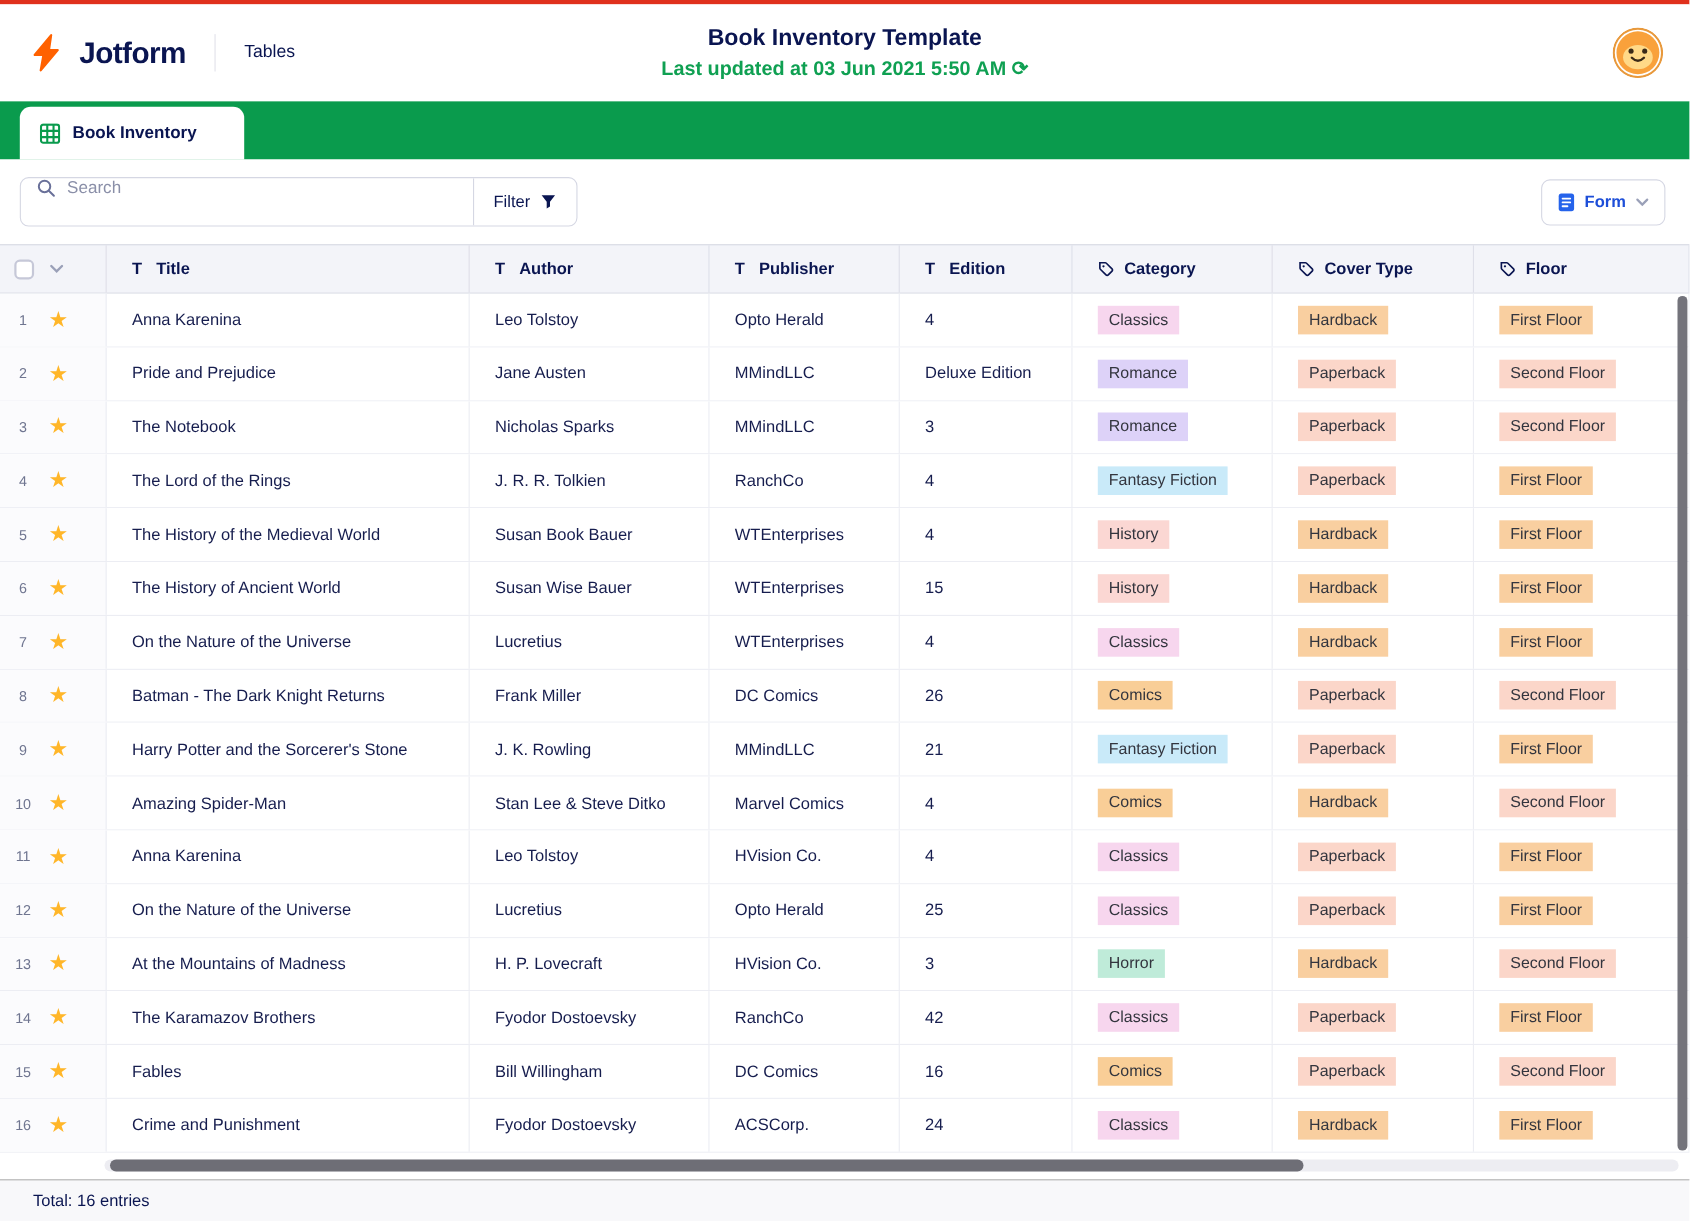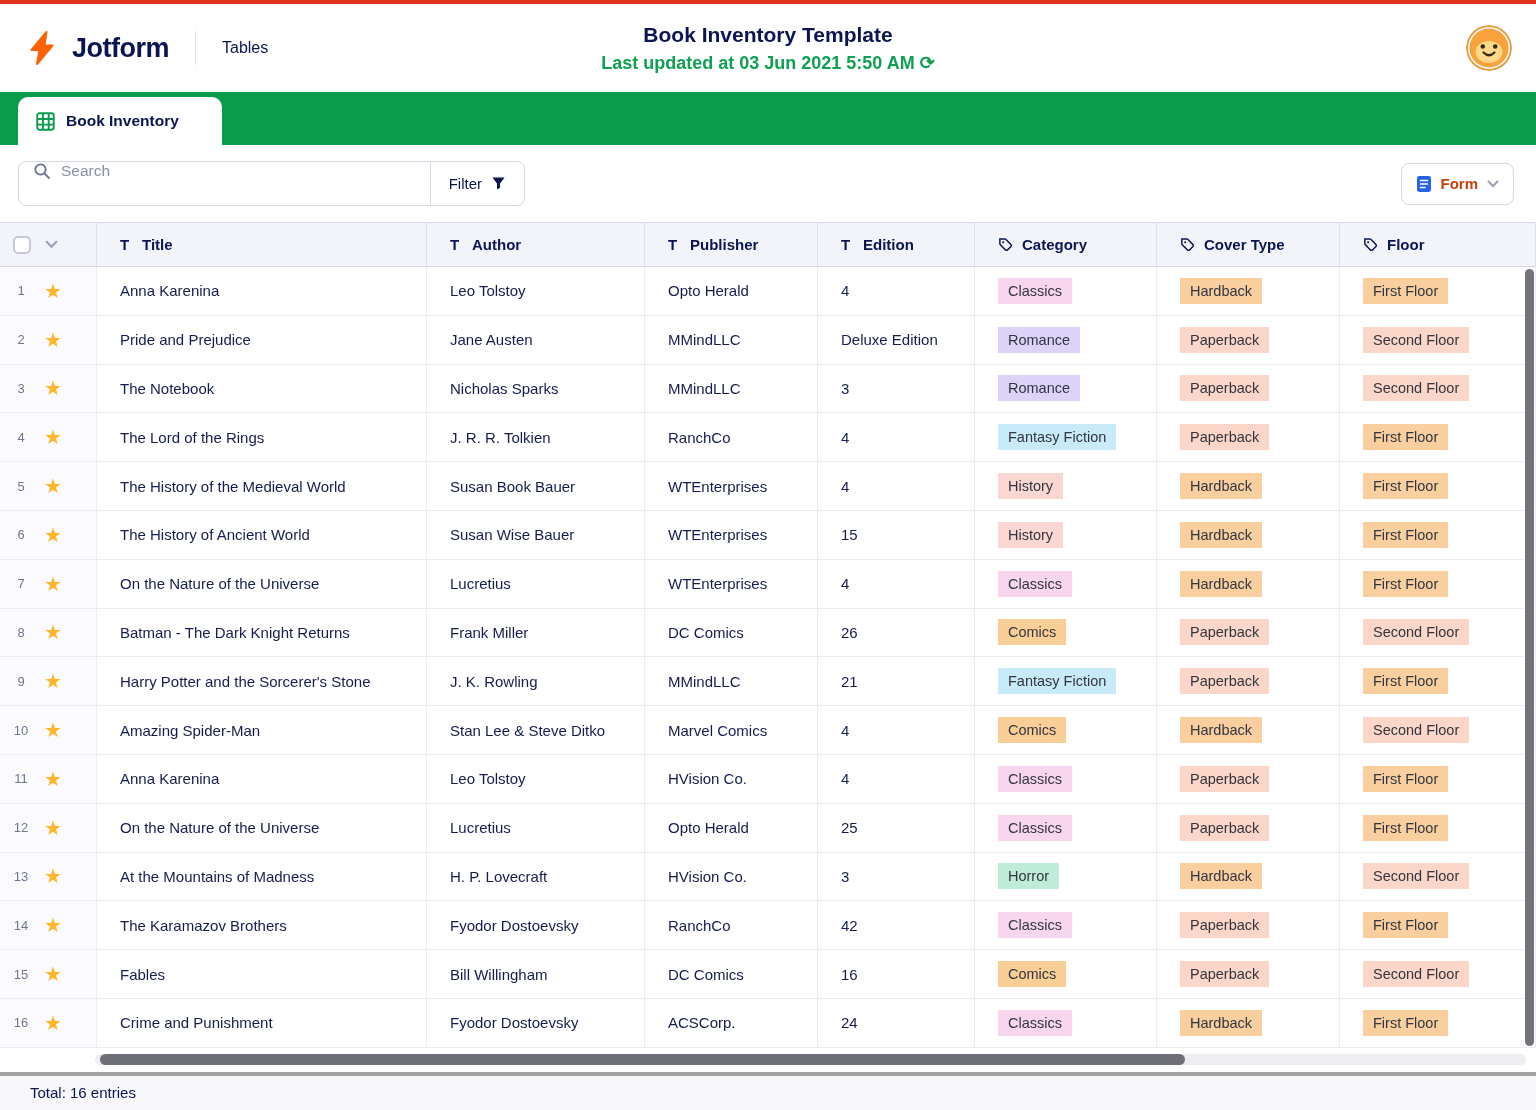--- a/index.html
+++ b/index.html
@@ -31,21 +31,21 @@
   .search-filter { display:flex; align-items:stretch; height:45px; width:507px;
     border:1px solid #D5D7E3; border-radius:8px; overflow:hidden; background:#fff; }
   .search-part { flex:1; display:flex; align-items:flex-start; gap:10px; padding:0 14px; }
   .search-input { border:none; outline:none; flex:1; font-size:15.5px; color:#161D4E; font-family:inherit; background:transparent; }
   .search-input::placeholder { color:#8A8FA8; }
   .sf-divider { width:1px; background:#D5D7E3; }
   .filter-part { display:flex; align-items:center; gap:9px; padding:0 18px; cursor:pointer; }
   .filter-label { font-size:15px; color:#0A1551; }
   .form-button { margin-left:auto; height:42px; display:flex; align-items:center; gap:9px;
     border:1px solid #D5D7E3; border-radius:8px; padding:0 14px; background:#fff; cursor:pointer; font-family:inherit; }
-  .form-label { font-size:15px; font-weight:700; color:#c2410c; }
+  .form-label { font-size:15px; font-weight:700; color:#1d4ed8; }
 
   
   .table-area { position:relative; }
   .grid-row { display:grid; grid-template-columns:97px 330px 218px 173px 157px 182px 183px minmax(0,1fr); }
   .grid-header { height:45px; background:#F3F4F9; border-top:1px solid #D8D9E3; border-bottom:1px solid #D8D9E3; }
   .hcell { display:flex; align-items:center; gap:9px; padding-left:23px; border-right:1px solid #DEDFE9;
     font-size:15px; font-weight:700; color:#0A1551; cursor:pointer; }
   .hcell.selcell { padding-left:13px; gap:14px; }
   .t-icon { font-weight:800; font-size:15px; color:#0A1551; width:13px; }
   .checkbox { width:18px; height:18px; border:2px solid #C6C8D8; border-radius:5px; background:#fff; cursor:pointer; }
@@ -57,21 +57,21 @@
   .rownum { width:42px; text-align:center; font-size:13px; color:#6F7590; }
   .star { font-size:20px; color:#FFB629; margin-left:2px; cursor:pointer; line-height:1; }
   .chip { display:inline-block; padding:5px 10px; border-radius:0; font-size:14.5px; color:#33353E; cursor:pointer; }
 
   .vscrollbar { position:absolute; right:2px; top:47px; bottom:2px; width:9px; background:#73737B; border-radius:5px; }
 
   
   .hscroll { height:24px; position:relative; background:#fff; }
   .hscroll-track { position:absolute; left:95px; right:10px; top:6px; height:11px; background:#EDEDF2; border-radius:6px; }
   .hscroll-thumb { position:absolute; left:100px; width:1085px; top:6px; height:11px; background:#6E6E76; border-radius:6px; cursor:grab; }
-  .footer-bar { height:38px; background:#F8F8FA; border-top:4px solid #a3a3a3; display:flex; align-items:center; padding-left:30px; }
+  .footer-bar { height:38px; background:#F8F8FA; border-top:1px solid #a3a3a3; display:flex; align-items:center; padding-left:30px; }
   .footer-total { font-size:15px; color:#0A1551; }
 </style>
 </head>
 <body>
 
 <div class="top-strip"></div>
 
 <div class="app-header">
   <div class="brand">
     <svg width="36" height="36" viewBox="0 0 36 36">

